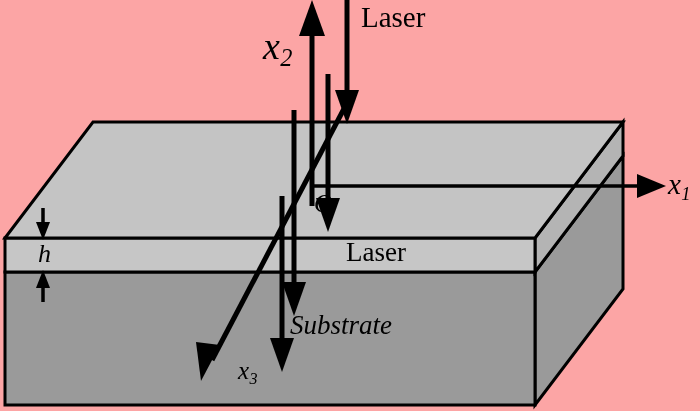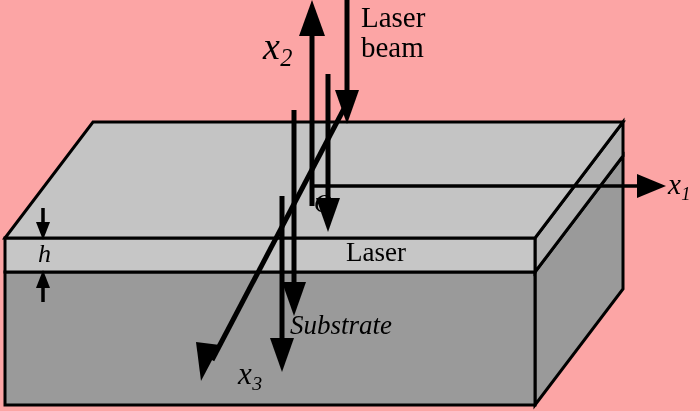--- a/index.html
+++ b/index.html
@@ -52,21 +52,21 @@
     font-size: 38px;
   }
   #label-x1 {
     left: 668px;
     top: 169px;
     font-size: 29px;
   }
   #label-x3 {
     left: 238px;
     top: 358px;
-    font-size: 31px;
+    font-size: 25px;
   }
   #label-origin {
     left: 314px;
     top: 190px;
     font-size: 26px;
   }
   #label-h {
     left: 38px;
     top: 240px;
     font-size: 26px;
@@ -127,21 +127,21 @@
     <g>
       <line x1="43" y1="208" x2="43" y2="228" stroke="#000000" stroke-width="3.5"></line>
       <polygon points="43,240 36,222 50,222" fill="#000000"></polygon>
 
       <line x1="43" y1="302" x2="43" y2="282" stroke="#000000" stroke-width="3.5"></line>
       <polygon points="43,270 36,288 50,288" fill="#000000"></polygon>
     </g>
 
   </svg>
 
-  <div class="lbl" id="label-laser-beam"><span>Laser</span><span class="line2">beam</span></div>
+  <div class="lbl" id="label-laser-beam"><span>Laser</span></div>
 
   <div class="lbl lbl-italic" id="label-x2"><span>x</span><span class="sub">2</span></div>
 
   <div class="lbl lbl-italic" id="label-x1"><span>x</span><span class="sub">1</span></div>
 
   <div class="lbl lbl-italic" id="label-x3"><span>x</span><span class="sub">3</span></div>
 
   <div class="lbl lbl-italic" id="label-origin">O</div>
 
   <div class="lbl lbl-italic" id="label-h">h</div>

